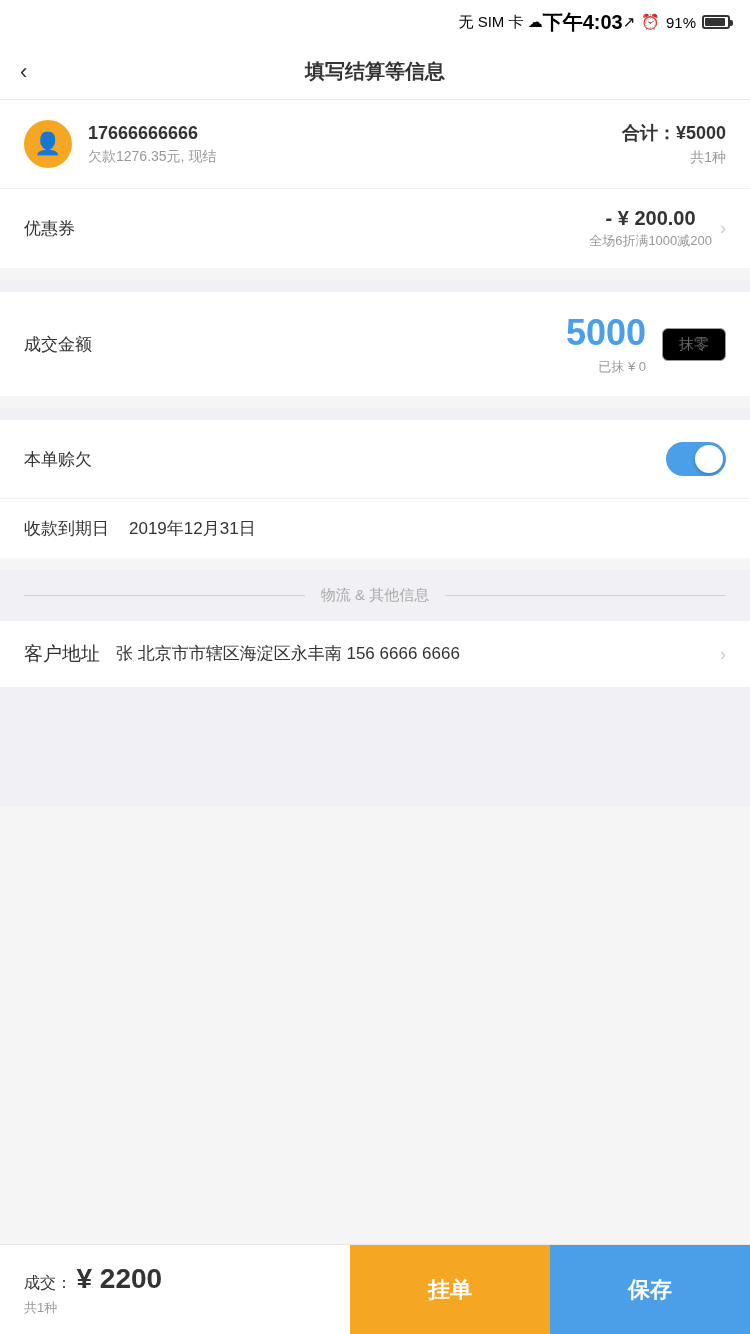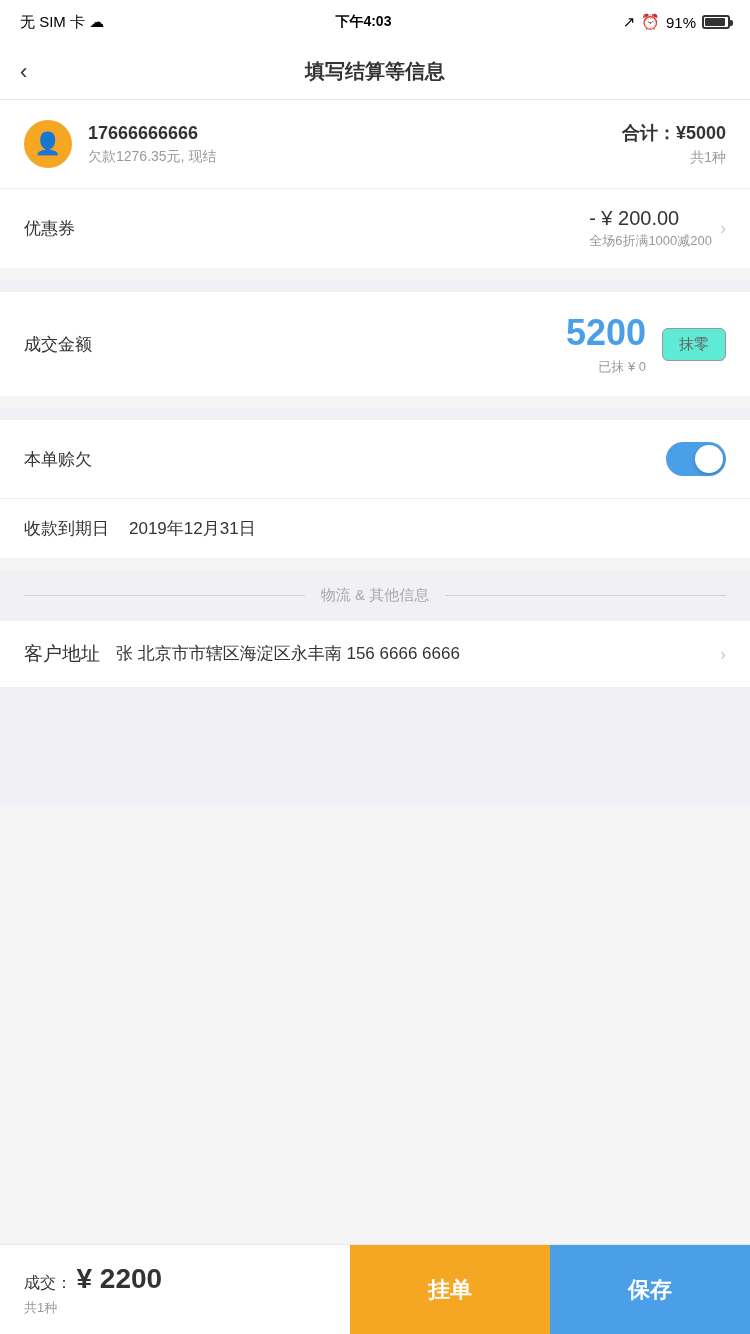--- a/index.html
+++ b/index.html
@@ -11,27 +11,27 @@
       min-height: 1334px;
       overflow-x: hidden;
     }
 
     
     .status-bar {
       background: #fff;
       height: 44px;
       display: flex;
       align-items: center;
-      justify-content: space-between;
+      justify-content: flex-end;
       padding: 0 20px;
       font-size: 15px;
       font-weight: 500;
     }
     .status-left { display: flex; align-items: center; gap: 8px; }
-    .status-center { font-size: 14px; font-weight: 600; }
+    .status-center { font-size: 20px; font-weight: 600; }
     .status-right { display: flex; align-items: center; gap: 6px; font-size: 15px; }
     .battery-icon {
       width: 28px; height: 14px; border: 2px solid #333; border-radius: 3px;
       position: relative; display: inline-block;
     }
     .battery-icon::after {
       content: '';
       position: absolute; right: -5px; top: 3px;
       width: 3px; height: 6px;
       background: #333; border-radius: 0 2px 2px 0;
@@ -96,21 +96,21 @@
     
     .coupon-row {
       border-top: 1px solid #f0f0f0;
       padding: 18px 24px;
       display: flex;
       align-items: center;
       justify-content: space-between;
     }
     .coupon-label { font-size: 17px; color: #333; font-family: Liberation Serif, serif; }
     .coupon-right { display: flex; align-items: center; gap: 8px; }
-    .coupon-discount { font-size: 20px; font-weight: 400; color: #333; text-align: left; }
+    .coupon-discount { font-size: 20px; font-weight: 700; color: #333; text-align: center; }
     .coupon-desc { font-size: 13px; color: #999; text-align: right; margin-top: 2px; }
     .chevron { color: #ccc; font-size: 18px; }
 
     
     .section-gap { height: 12px; background: #f0f0f5; }
 
     
     .deal-row {
       padding: 20px 24px;
       display: flex;
@@ -120,21 +120,21 @@
     .deal-label { font-size: 17px; color: #333; }
     .deal-right { display: flex; align-items: center; gap: 16px; }
     .deal-amount { font-size: 36px; font-weight: 600; color: #4a9fe8; }
     .round-btn {
       border: 1px solid #999;
       border-radius: 6px;
       padding: 6px 16px;
       font-size: 15px;
       color: #666;
       cursor: pointer;
-      background: #5eead4;
+      background: #000000;
     }
     .deal-sub { font-size: 13px; color: #999; text-align: right; margin-top: 4px; }
 
     
     .prepay-row {
       border-top: 1px solid #f0f0f0;
       padding: 18px 24px;
       display: flex;
       align-items: center;
       justify-content: space-between;
@@ -309,21 +309,21 @@
   </div>
 </div>
 
 <div class="section-gap"></div>
 
 <div class="card">
   <div class="deal-row">
     <span class="deal-label">成交金额</span>
     <div class="deal-right">
       <div>
-        <div class="deal-amount">5200</div>
+        <div class="deal-amount">5000</div>
         <div class="deal-sub">已抹  ¥ 0</div>
       </div>
       <button class="round-btn">抹零</button>
     </div>
   </div>
 
 </div>
 
 <div class="section-gap"></div>
 

